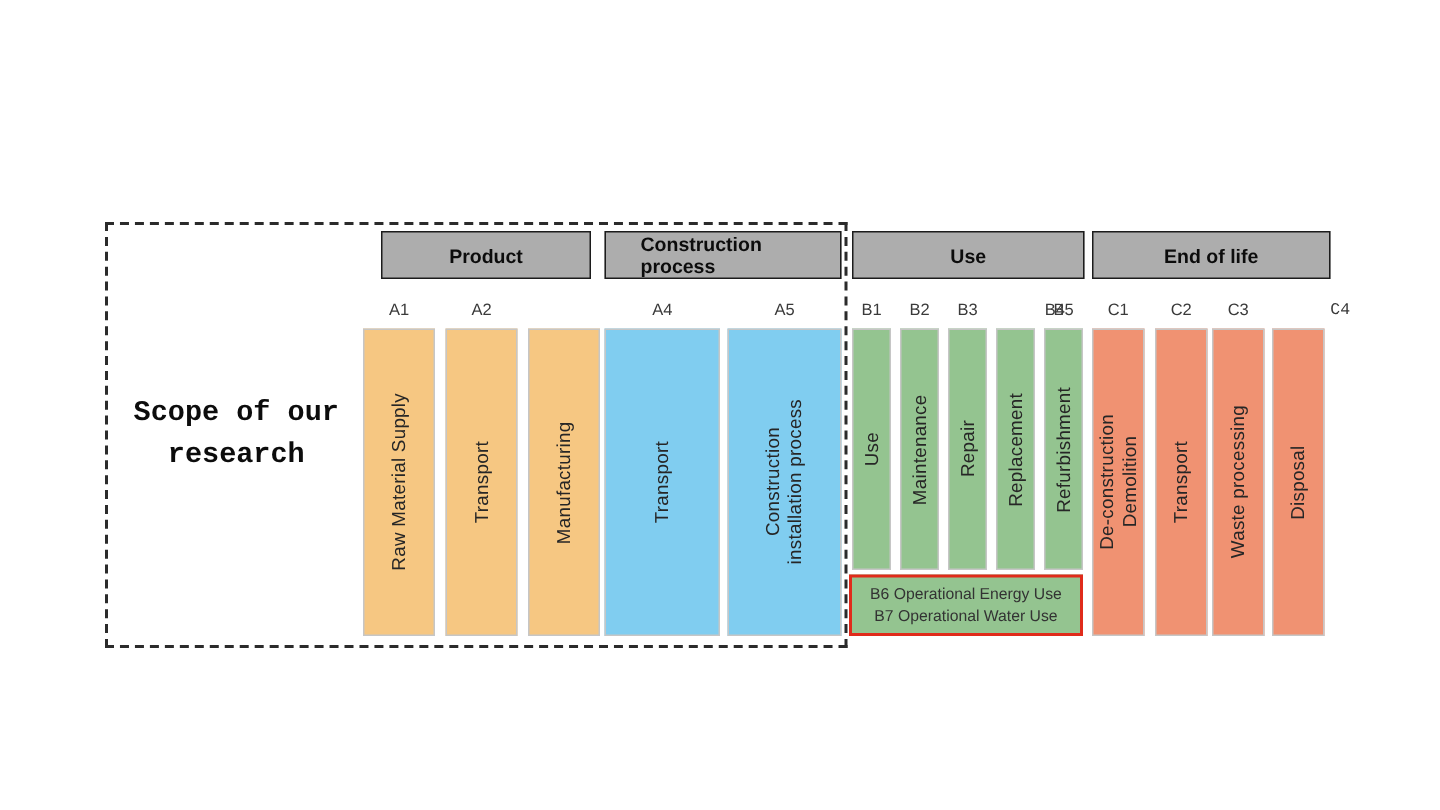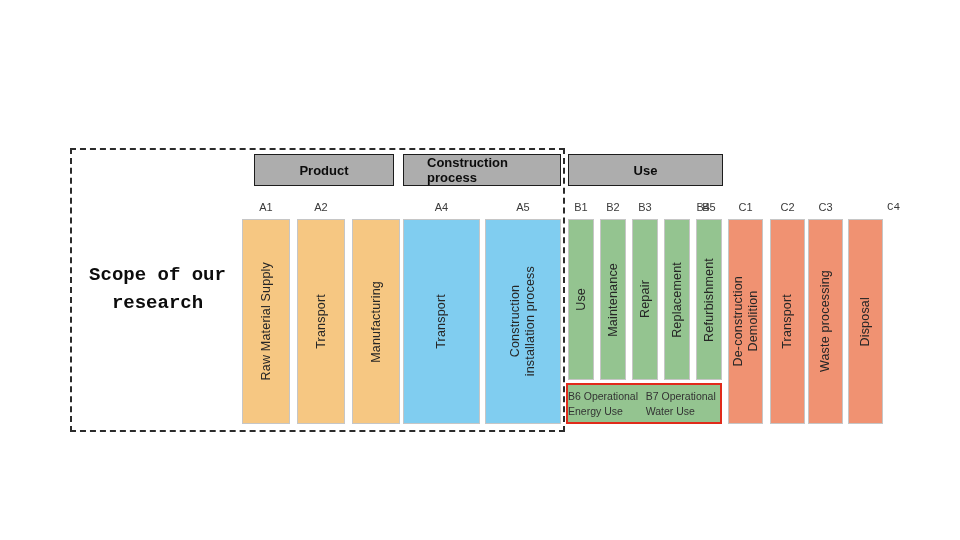--- a/index.html
+++ b/index.html
@@ -43,36 +43,37 @@
   .green{background:#94C490;}
   .salmon{background:#F09272;}
   .vtext{
     writing-mode:vertical-rl;transform:rotate(180deg);
     white-space:pre-line;text-align:center;
     font-size:12.5px;color:#262626;line-height:1.2;letter-spacing:0.2px;
   }
   .note{
     position:absolute;left:566px;top:383px;width:156px;height:41px;
     background:#94C490;border:2px solid #E02B1B;box-sizing:border-box;
-    display:flex;align-items:center;justify-content:center;
+    display:flex;flex-direction:column;align-items:center;justify-content:center;
     font-size:10.5px;color:#333333;line-height:1.35;
   }
 </style>
 </head>
 <body>
 
 <div class="canvas">
 
 
   <div class="scope-box"></div>
   <div class="scope-label">Scope of our research</div>
 
   <div class="ghead" style="left:238px;width:140px;margin-left:16px;">Product</div>
   <div class="ghead" style="left:403px;width:158px;padding-left:23px;">Construction process</div>
   <div class="ghead" style="left:568px;width:155px;">Use</div>
+  <div class="ghead" style="left:728px;width:159px;">End of life</div>
 
   <div class="code" style="left:242px;width:48px;">A1</div>
   <div class="code" style="left:297px;width:48px;">A2</div>
   <div class="code" style="left:352px;width:48px;margin-top:36px;">A3</div>
   <div class="code" style="left:403px;width:77px;">A4</div>
   <div class="code" style="left:485px;width:76px;">A5</div>
   <div class="code" style="left:568px;width:26px;">B1</div>
   <div class="code" style="left:600px;width:26px;">B2</div>
   <div class="code" style="left:632px;width:26px;">B3</div>
   <div class="code" style="left:684px;width:26px;text-align:right;">B4</div>

